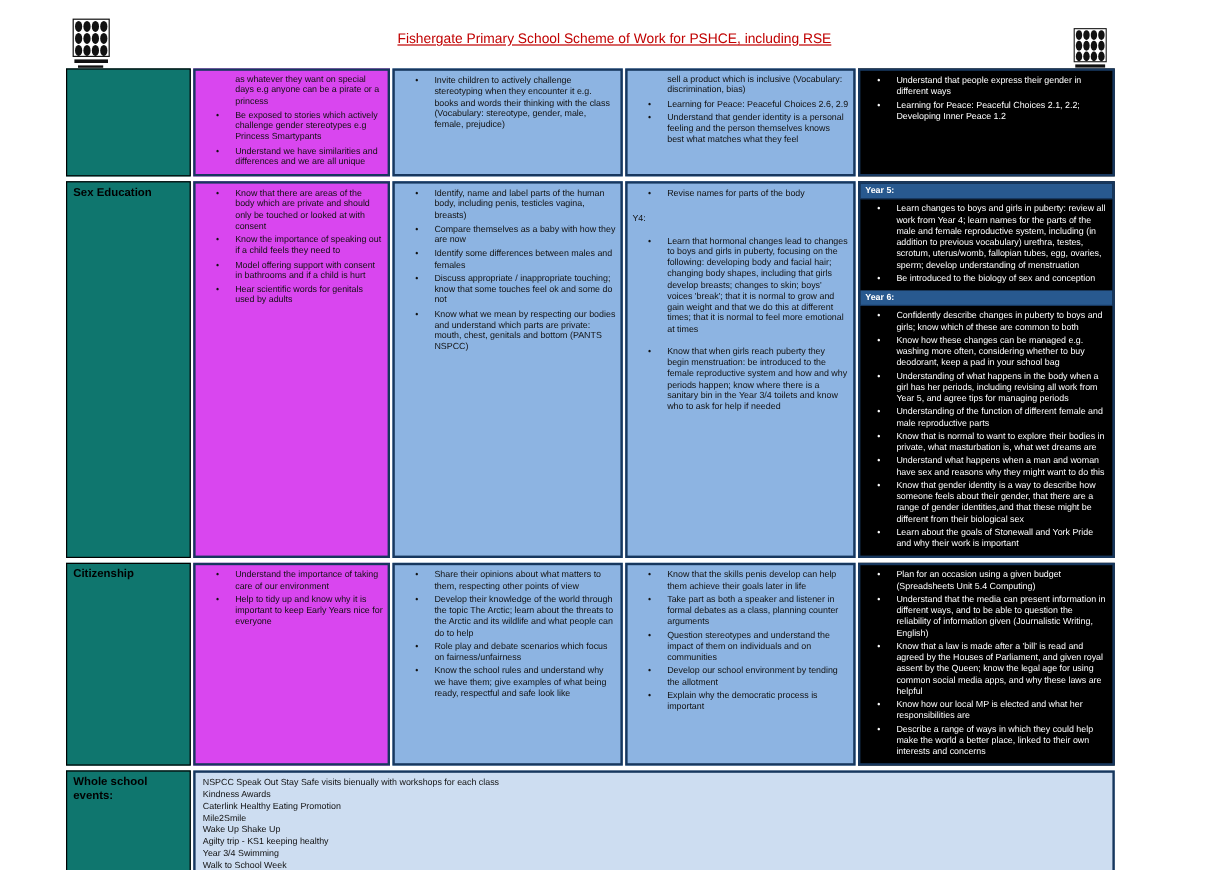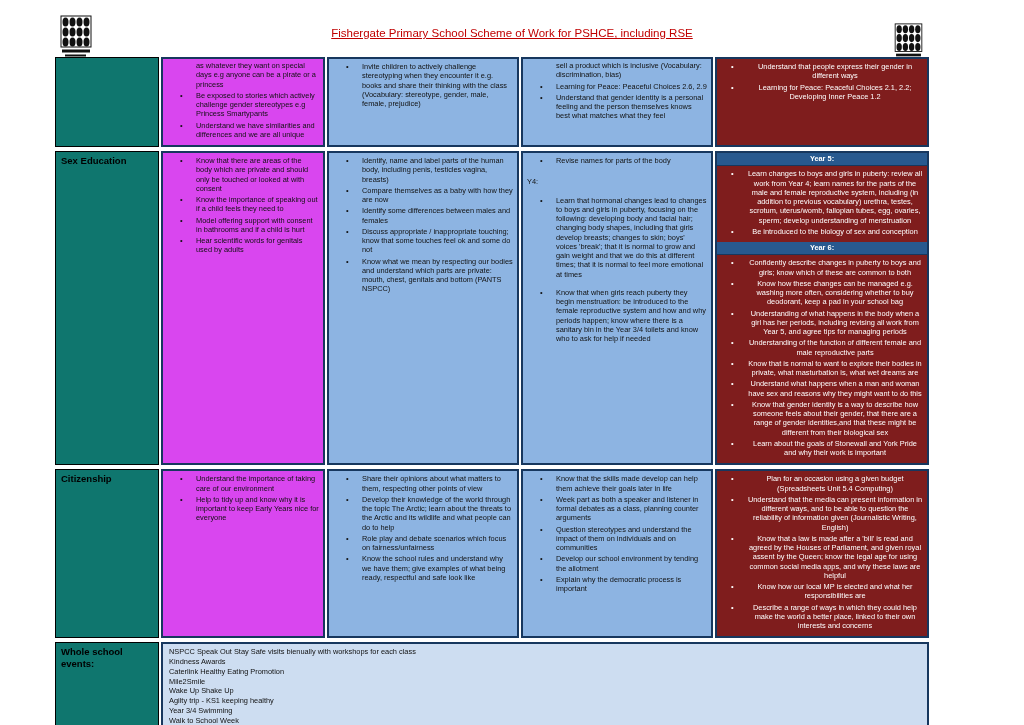--- a/index.html
+++ b/index.html
@@ -23,21 +23,21 @@
     font-size:7.4px;line-height:1.25;
   }
   .cell{box-sizing:border-box;}
   .label-cell{
     background:#0f766e;border:1.5px solid #000;
     font-weight:bold;font-size:9.5px;line-height:1.2;padding:3px 5px;color:#000;
   }
   .content-cell{border:2px solid #17375e;padding:2px 3px 3px 3px;}
   .tone-light{background:#d946ef;}
   .tone-mid{background:#8db4e2;}
-  .tone-dark{background:#7f1d1d;color:#fff;padding:0;text-align:center;}
+  .tone-dark{background:#000000;color:#fff;padding:0;}
   .tone-dark .inner{padding:2px 3px 3px 0;}
   .bar{
     background:#28598f;color:#fff;font-weight:bold;
     padding:1px 4px 2px 4px;border-bottom:1px solid #17375e;
   }
   .block.has-bar:first-child{min-height:84px;border-radius:23px;}
   ul.bullets{margin:0;padding:1px 1px 1px 0;list-style:none;}
   li.bullet-item{position:relative;padding-left:30px;margin:0 0 2px 0;}
   li.bullet-item::before{content:"\2022";position:absolute;left:14px;top:0;}
   .tone-dark li.bullet-item::before{color:#fff;}
@@ -110,21 +110,21 @@
             <li class="bullet-item">Be exposed to stories which actively challenge gender stereotypes e.g Princess Smartypants</li>
             <li class="bullet-item">Understand we have similarities and differences and we are all unique</li>
           </ul>
         </div>
       </div>
     </div>
     <div class="cell content-cell tone-mid">
       <div class="block">
         <div class="inner">
           <ul class="bullets">
-            <li class="bullet-item">Invite children to actively challenge stereotyping when they encounter it e.g. books and share their thinking with the class (Vocabulary: stereotype, gender, male, female, prejudice)</li>
+            <li class="bullet-item">Invite children to actively challenge stereotyping when they encounter it e.g. books and words their thinking with the class (Vocabulary: stereotype, gender, male, female, prejudice)</li>
           </ul>
         </div>
       </div>
     </div>
     <div class="cell content-cell tone-mid">
       <div class="block">
         <div class="inner">
           <div class="intro">sell a product which is inclusive (Vocabulary: discrimination, bias)</div>
           <ul class="bullets">
             <li class="bullet-item">Learning for Peace: Peaceful Choices 2.6, 2.9</li>
@@ -233,22 +233,22 @@
             <li class="bullet-item">Role play and debate scenarios which focus on fairness/unfairness</li>
             <li class="bullet-item">Know the school rules and understand why we have them; give examples of what being ready, respectful and safe look like</li>
           </ul>
         </div>
       </div>
     </div>
     <div class="cell content-cell tone-mid">
       <div class="block">
         <div class="inner">
           <ul class="bullets">
-            <li class="bullet-item">Know that the skills made develop can help them achieve their goals later in life</li>
-            <li class="bullet-item">Week part as both a speaker and listener in formal debates as a class, planning counter arguments</li>
+            <li class="bullet-item">Know that the skills penis develop can help them achieve their goals later in life</li>
+            <li class="bullet-item">Take part as both a speaker and listener in formal debates as a class, planning counter arguments</li>
             <li class="bullet-item">Question stereotypes and understand the impact of them on individuals and on communities</li>
             <li class="bullet-item">Develop our school environment by tending the allotment</li>
             <li class="bullet-item">Explain why the democratic process is important</li>
           </ul>
         </div>
       </div>
     </div>
     <div class="cell content-cell tone-dark">
       <div class="block">
         <div class="inner">

